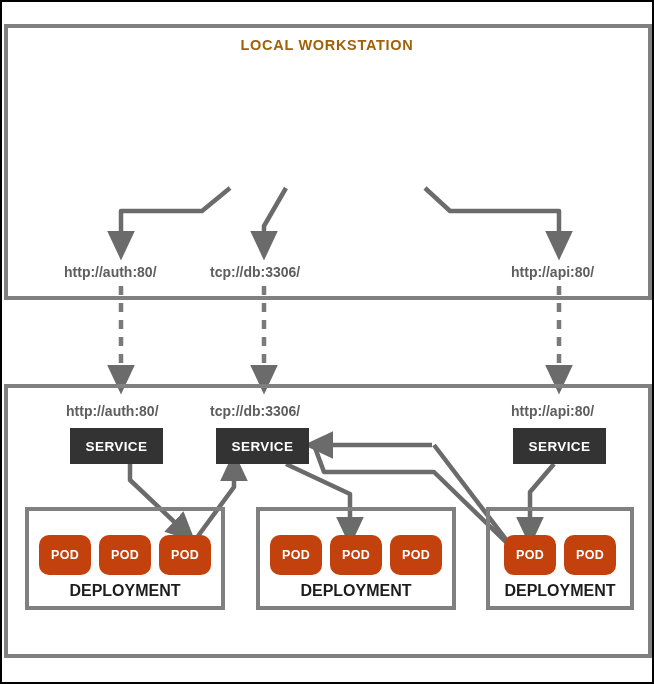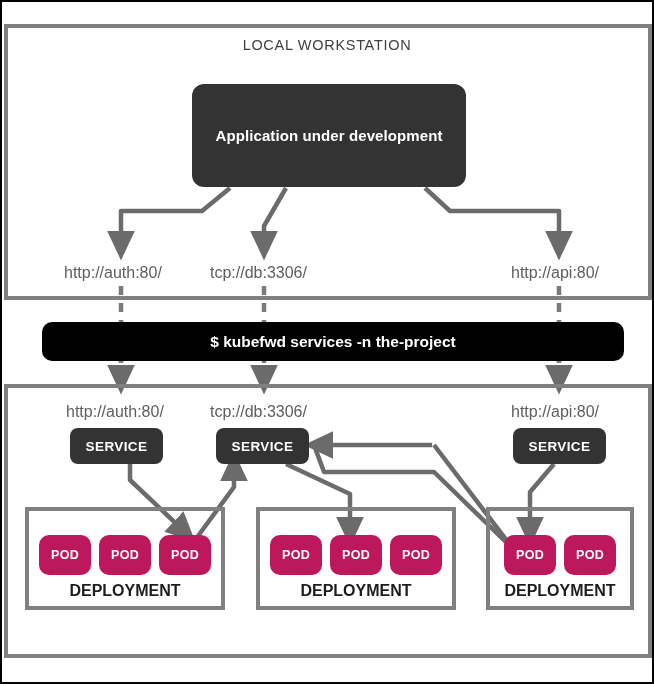--- a/index.html
+++ b/index.html
@@ -42,22 +42,22 @@
     left: 2px;
     top: 382px;
     width: 648px;
     height: 274px;
   }
   .group-title {
     position: absolute;
     width: 100%;
     text-align: center;
     font-size: 14.5px;
-    font-weight: normal;
-    color: #404040;
+    font-weight: bold;
+    color: #a16207;
     letter-spacing: 0.7px;
   }
   #workstation-title { top: 35px; left: 0; }
   #cluster-title { top: 633px; left: 0; }
 
   
   #app-box {
     position: absolute;
     left: 190px;
     top: 82px;
@@ -72,23 +72,24 @@
   #app-box .app-label {
     color: #ffffff;
     font-size: 15px;
     font-weight: bold;
     letter-spacing: 0.1px;
   }
 
   
   .url-label {
     position: absolute;
-    font-size: 16px;
+    font-size: 14px;
     color: #5e5e5e;
     white-space: nowrap;
+    font-weight: bold;
   }
   .url-top-1 { left: 62px;  top: 262px; }
   .url-top-2 { left: 208px; top: 262px; }
   .url-top-3 { left: 509px; top: 262px; }
   .url-bot-1 { left: 64px;  top: 401px; }
   .url-bot-2 { left: 208px; top: 401px; }
   .url-bot-3 { left: 509px; top: 401px; }
 
   
   #command-bar {
@@ -109,21 +110,21 @@
     font-size: 15.5px;
     font-weight: bold;
   }
 
   
   .service-box {
     position: absolute;
     width: 93px;
     height: 36px;
     background: #333333;
-    border-radius: 8px;
+    border-radius: 0;
     display: flex;
     align-items: center;
     justify-content: center;
     z-index: 4;
   }
   .service-box .svc-label {
     color: #ffffff;
     font-size: 13.5px;
     font-weight: bold;
     letter-spacing: 0.4px;
@@ -159,21 +160,21 @@
     top: 24px;
     left: 0;
     width: 100%;
     display: flex;
     justify-content: center;
     gap: 8px;
   }
   .pod-box {
     width: 52px;
     height: 40px;
-    background: #be185d;
+    background: #c2410c;
     border-radius: 10px;
     display: flex;
     align-items: center;
     justify-content: center;
     position: relative;
     z-index: 4;
   }
   .pod-box .pod-label {
     color: #ffffff;
     font-size: 12.5px;
@@ -212,31 +213,25 @@
     <path d="M 508,544 L 432,470 L 322,470 L 312,443" stroke="#6b6b6b" stroke-width="4.5" fill="none" stroke-linejoin="round"></path>
     <path d="M 430,443 L 316,443" stroke="#6b6b6b" stroke-width="4.5" fill="none" marker-end="url(#arrowhead)"></path>
     <path d="M 512,548 L 432,443" stroke="#6b6b6b" stroke-width="4.5" fill="none" stroke-linejoin="round"></path>
 
     <path d="M 552,462 L 528,490 L 528,530" stroke="#6b6b6b" stroke-width="4.5" fill="none" stroke-linejoin="round" marker-end="url(#arrowhead)"></path>
   </svg>
 
   <div class="group-frame" id="workstation-frame"></div>
   <div class="group-title" id="workstation-title">LOCAL WORKSTATION</div>
 
-  <div id="app-box">
-    <span class="app-label">Application under development</span>
-  </div>
 
   <div class="url-label url-top-1">http://auth:80/</div>
   <div class="url-label url-top-2">tcp://db:3306/</div>
   <div class="url-label url-top-3">http://api:80/</div>
 
-  <div id="command-bar">
-    <span class="cmd-text">$ kubefwd services -n the-project</span>
-  </div>
 
   <div class="group-frame" id="cluster-frame"></div>
 
   <div class="url-label url-bot-1">http://auth:80/</div>
   <div class="url-label url-bot-2">tcp://db:3306/</div>
   <div class="url-label url-bot-3">http://api:80/</div>
 
   <div class="service-box" id="service-1">
     <span class="svc-label">SERVICE</span>
   </div>

